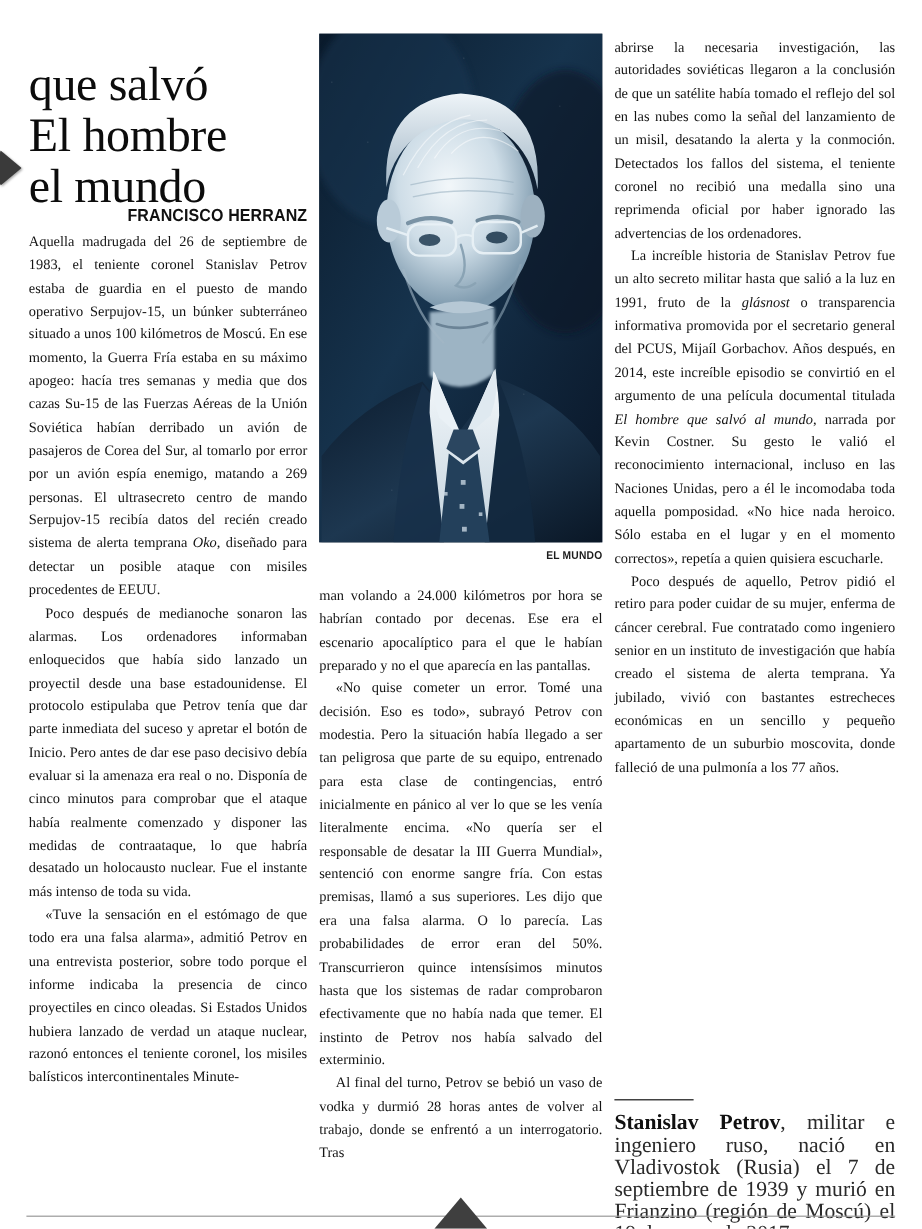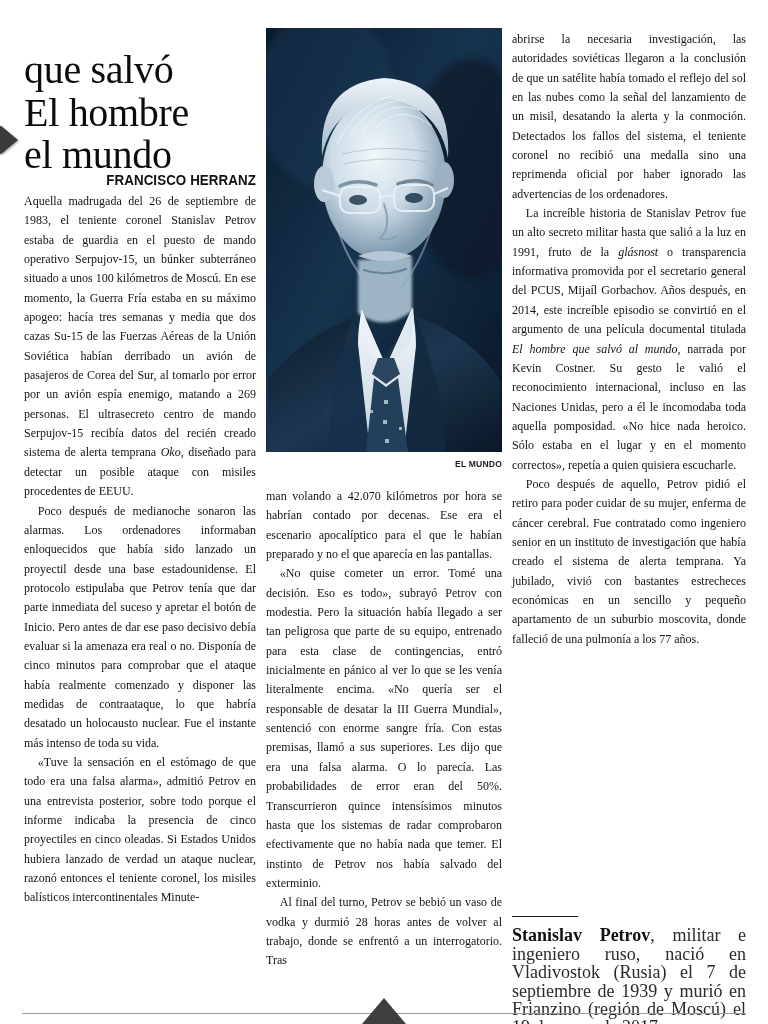--- a/index.html
+++ b/index.html
@@ -323,21 +323,21 @@
   <div class="col" id="col-1">
     <div class="body-text">
         <p>Aquella madrugada del 26 de septiembre de 1983, el teniente coronel Stanislav Petrov estaba de guardia en el puesto de mando operativo Serpujov-15, un búnker subterráneo situado a unos 100 kilómetros de Moscú. En ese momento, la Guerra Fría estaba en su máximo apogeo: hacía tres semanas y media que dos cazas Su-15 de las Fuerzas Aéreas de la Unión Soviética habían derribado un avión de pasajeros de Corea del Sur, al tomarlo por error por un avión espía enemigo, matando a 269 personas. El ultrasecreto centro de mando Serpujov-15 recibía datos del recién creado sistema de alerta temprana <i>Oko</i>, diseñado para detectar un posible ataque con misiles procedentes de EEUU.</p>
         <p class="ind">Poco después de medianoche sonaron las alarmas. Los ordenadores informaban enloquecidos que había sido lanzado un proyectil desde una base estadounidense. El protocolo estipulaba que Petrov tenía que dar parte inmediata del suceso y apretar el botón de Inicio. Pero antes de dar ese paso decisivo debía evaluar si la amenaza era real o no. Disponía de cinco minutos para comprobar que el ataque había realmente comenzado y disponer las medidas de contraataque, lo que habría desatado un holocausto nuclear. Fue el instante más intenso de toda su vida.</p>
         <p class="ind">«Tuve la sensación en el estómago de que todo era una falsa alarma», admitió Petrov en una entrevista posterior, sobre todo porque el informe indicaba la presencia de cinco proyectiles en cinco oleadas. Si Estados Unidos hubiera lanzado de verdad un ataque nuclear, razonó entonces el teniente coronel, los misiles balísticos intercontinentales Minute-</p>
       </div>
   </div>
 
   <div class="col" id="col-2">
     <div class="body-text">
-        <p>man volando a 42.070 kilómetros por hora se habrían contado por decenas. Ese era el escenario apocalíptico para el que le habían preparado y no el que aparecía en las pantallas.</p>
+        <p>man volando a 24.000 kilómetros por hora se habrían contado por decenas. Ese era el escenario apocalíptico para el que le habían preparado y no el que aparecía en las pantallas.</p>
         <p class="ind">«No quise cometer un error. Tomé una decisión. Eso es todo», subrayó Petrov con modestia. Pero la situación había llegado a ser tan peligrosa que parte de su equipo, entrenado para esta clase de contingencias, entró inicialmente en pánico al ver lo que se les venía literalmente encima. «No quería ser el responsable de desatar la III Guerra Mundial», sentenció con enorme sangre fría. Con estas premisas, llamó a sus superiores. Les dijo que era una falsa alarma. O lo parecía. Las probabilidades de error eran del 50%. Transcurrieron quince intensísimos minutos hasta que los sistemas de radar comprobaron efectivamente que no había nada que temer. El instinto de Petrov nos había salvado del exterminio.</p>
         <p class="ind">Al final del turno, Petrov se bebió un vaso de vodka y durmió 28 horas antes de volver al trabajo, donde se enfrentó a un interrogatorio. Tras</p>
       </div>
   </div>
 
   <div class="col" id="col-3">
     <div class="body-text">
         <p>abrirse la necesaria investigación, las autoridades soviéticas llegaron a la conclusión de que un satélite había tomado el reflejo del sol en las nubes como la señal del lanzamiento de un misil, desatando la alerta y la conmoción. Detectados los fallos del sistema, el teniente coronel no recibió una medalla sino una reprimenda oficial por haber ignorado las advertencias de los ordenadores.</p>
         <p class="ind">La increíble historia de Stanislav Petrov fue un alto secreto militar hasta que salió a la luz en 1991, fruto de la <i>glásnost</i> o transparencia informativa promovida por el secretario general del PCUS, Mijaíl Gorbachov. Años después, en 2014, este increíble episodio se convirtió en el argumento de una película documental titulada <i>El hombre que salvó al mundo</i>, narrada por Kevin Costner. Su gesto le valió el reconocimiento internacional, incluso en las Naciones Unidas, pero a él le incomodaba toda aquella pomposidad. «No hice nada heroico. Sólo estaba en el lugar y en el momento correctos», repetía a quien quisiera escucharle.</p>
         <p class="ind">Poco después de aquello, Petrov pidió el retiro para poder cuidar de su mujer, enferma de cáncer cerebral. Fue contratado como ingeniero senior en un instituto de investigación que había creado el sistema de alerta temprana. Ya jubilado, vivió con bastantes estrecheces económicas en un sencillo y pequeño apartamento de un suburbio moscovita, donde falleció de una pulmonía a los 77 años.</p>

